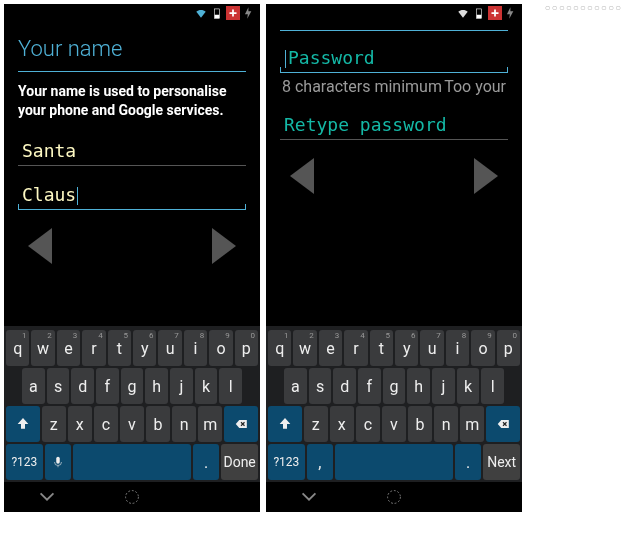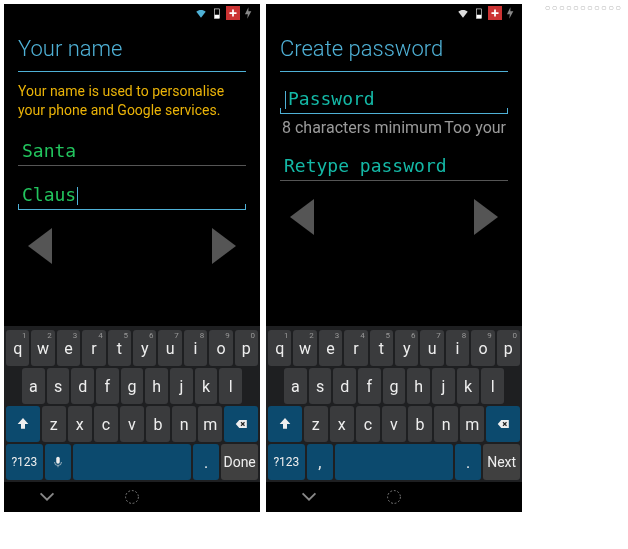--- a/index.html
+++ b/index.html
@@ -42,29 +42,30 @@
     color: #4fb1d6;
     font-size: 22px;
     font-weight: 300;
     padding: 6px 0 10px 0;
   }
   .title-rule {
     border-bottom: 1px solid #4fb1d6;
     margin-bottom: 10px;
   }
   .subtitle {
-    color: #eab308;
+    color: #ffffff;
     font-size: 14px;
     line-height: 1.35;
     margin-bottom: 14px;
+    font-weight: bold;
   }
   .field {
     font-family: monospace;
     font-size: 18px;
-    color: #22c55e;
+    color: #fef9c3;
     padding: 6px 2px 4px 4px;
     border-bottom: 1px solid #555;
     margin-bottom: 12px;
     position: relative;
   }
   .field.placeholder { color: #14b8a6; }
   .field.active { border-bottom: 1px solid #4fb1d6; }
   .field.active::before,
   .field.active::after {
     content: "";
@@ -283,21 +284,20 @@
       <svg class="ico" viewBox="0 0 24 24">
           <rect width="24" height="24" fill="#c33"></rect>
           <path stroke="#fff" stroke-width="3" d="M12 6v12M6 12h12"></path>
         </svg>
       <svg class="ico" viewBox="0 0 24 24">
           <path fill="#888" d="M11 2L5 14h5l-1 8 7-13h-5z"></path>
         </svg>
     </div>
 
     <div class="content">
-      <div class="title">Create password</div>
       <div class="title-rule"></div>
       <div class="field active placeholder"><span class="cursor" style="margin-right:2px"></span><span>Password</span></div>
       <div class="helper">
         <span>8 characters minimum</span>
         <span>Too your</span>
       </div>
       <div class="field placeholder">Retype password</div>
       <div class="nav" style="margin-top:4px">
         <div class="tri left"></div>
         <div class="tri right"></div>

